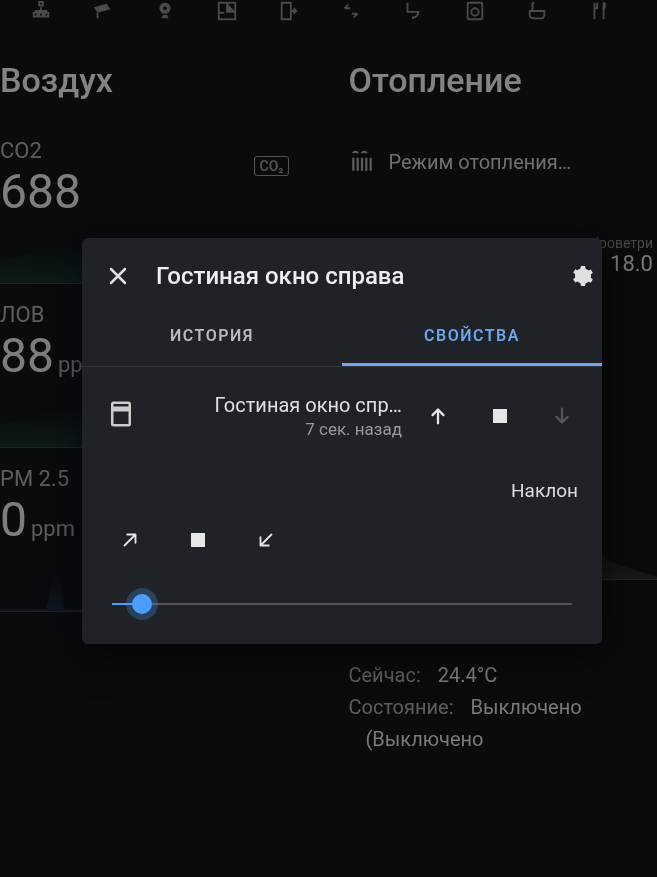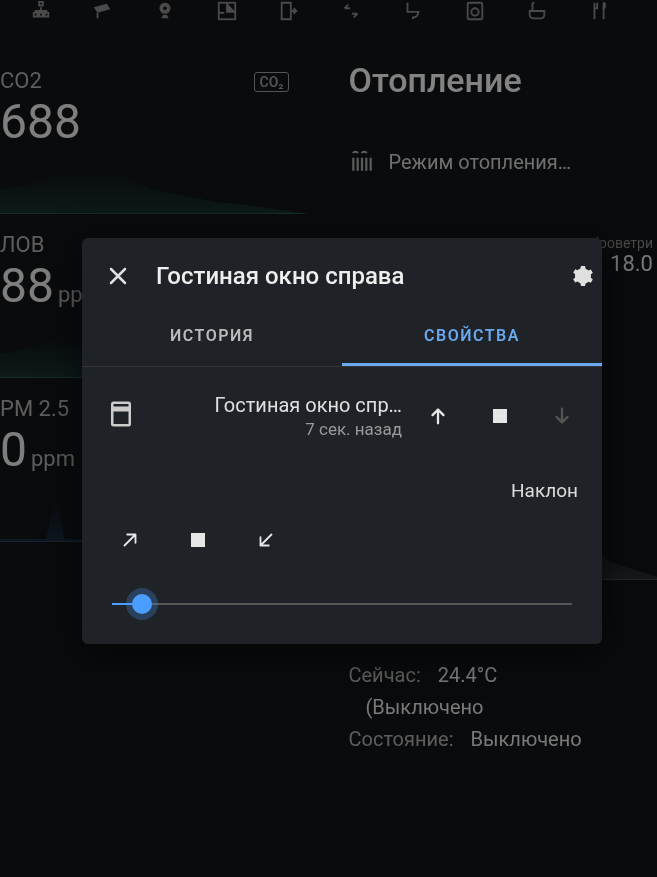--- a/index.html
+++ b/index.html
@@ -38,21 +38,21 @@
     font-size: 34px;
     font-weight: 500;
     color: #eee;
     padding: 10px 0 20px 0;
   }
   .sensor-block { margin-top: 18px; position: relative; }
   .sensor-label { font-size: 22px; color: #aaa; }
   .sensor-value { font-size: 48px; font-weight: 400; color: #e5e5e5; display: inline-block; }
   .sensor-unit { font-size: 22px; color: #aaa; margin-left: 4px; }
   .co2-badge {
-    position: absolute; right: 20px; top: 4px;
+    position: absolute; right: 20px; top: 18px;
     font-size: 14px; color: #999;
     border: 1px solid #999; border-radius: 3px; padding: 1px 4px;
     font-weight:600;
   }
   .heating-row { display:flex; align-items:center; gap:14px; font-size:20px; color:#ccc; margin-top:29px;}
   .heating-row svg{width:26px;height:26px;fill:#aaa;stroke:#aaa;}
   .small-text { font-size:14px; color:#888; text-align:right; padding-right:4px; margin-top:60px;}
   .small-val { font-size:22px; color:#ddd; text-align:right; padding-right:4px;}
   .heater-name{font-size:28px;color:#ddd;}
   .heater-row{display:flex;align-items:center;gap:14px;margin-top:20px;}
@@ -180,20 +180,21 @@
   <span><svg viewBox="0 0 24 24">
         <path d="M4 12h16v4a4 4 0 01-4 4H8a4 4 0 01-4-4zM7 12V5a2 2 0 012-2" stroke="#888" stroke-width="2" fill="none"></path>
       </svg></span>
   <span><svg viewBox="0 0 24 24">
         <path d="M7 3v18M7 3v6h3V3M17 3v18M17 3c2 0 2 6 0 6" stroke="#888" stroke-width="2" fill="none"></path>
       </svg></span>
 </div>
 
 <div class="bg-cards">
   <div class="card-col" style="padding-left:0;">
+    <div class="card-title">Воздух</div>
     <div class="sensor-block">
       <div class="sensor-label">CO2</div>
       <span class="co2-badge">CO₂</span>
       <div class="sensor-value">688</div>
       <div class="sparkline"></div>
     </div>
     <div class="sensor-block">
       <div class="sensor-label">ЛОВ</div>
       <span class="sensor-value">88</span><span class="sensor-unit">pp</span>
       <div class="sparkline"></div>
@@ -222,26 +223,26 @@
           <path d="M4 8v12M8 8v12M12 8v12M16 8v12M20 8v12M3 3l18 18" stroke="#aaa" stroke-width="2" fill="none"></path>
         </svg>
       <span class="heater-name">living_heater</span>
     </div>
     <div class="status-grid">
       <div>
           <span>Сейчас:</span>
           <span class="v">24.4°C</span>
         </div>
       <div>
+          <span>Состояние:</span>
+          <span class="v">Выключено</span>
+        </div>
+      <div>
           <span></span>
           <span class="v">(Выключено</span>
-        </div>
-      <div>
-          <span>Состояние:</span>
-          <span class="v">Выключено</span>
         </div>
     </div>
   </div>
 </div>
 
 <div class="scrim"></div>
 
 <div class="modal">
   <div class="modal-header">
     <div class="icon-btn">

